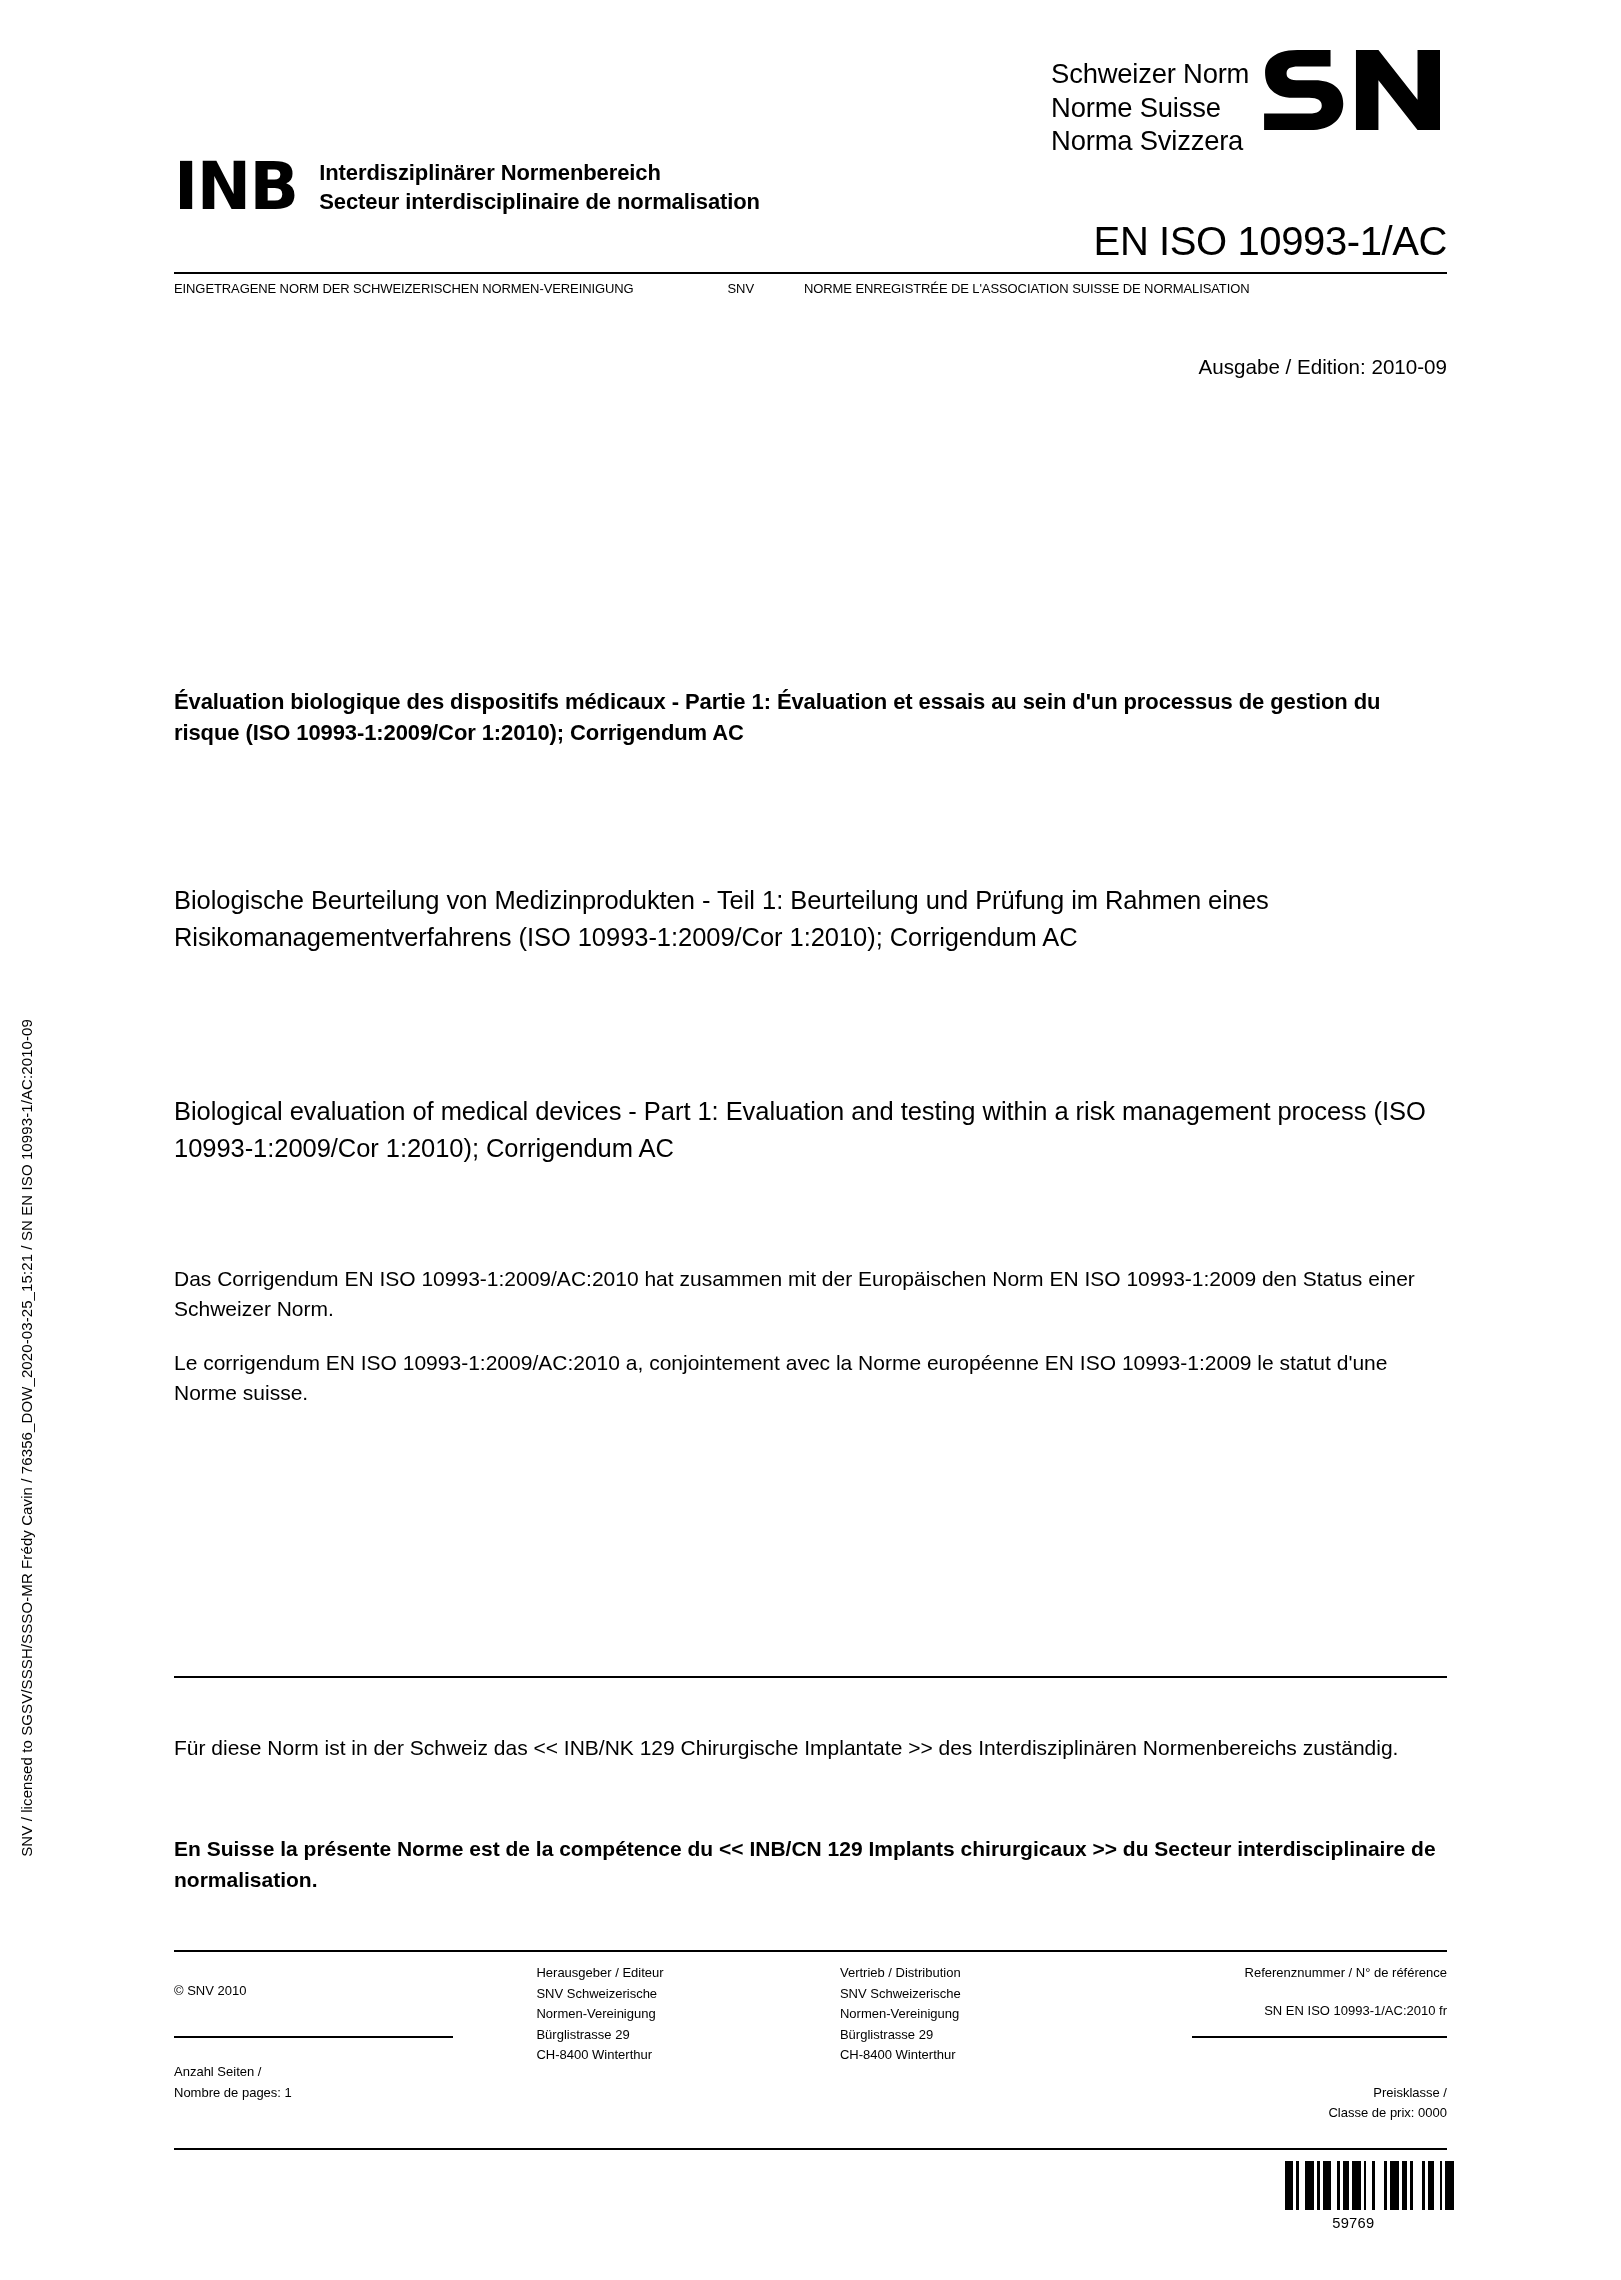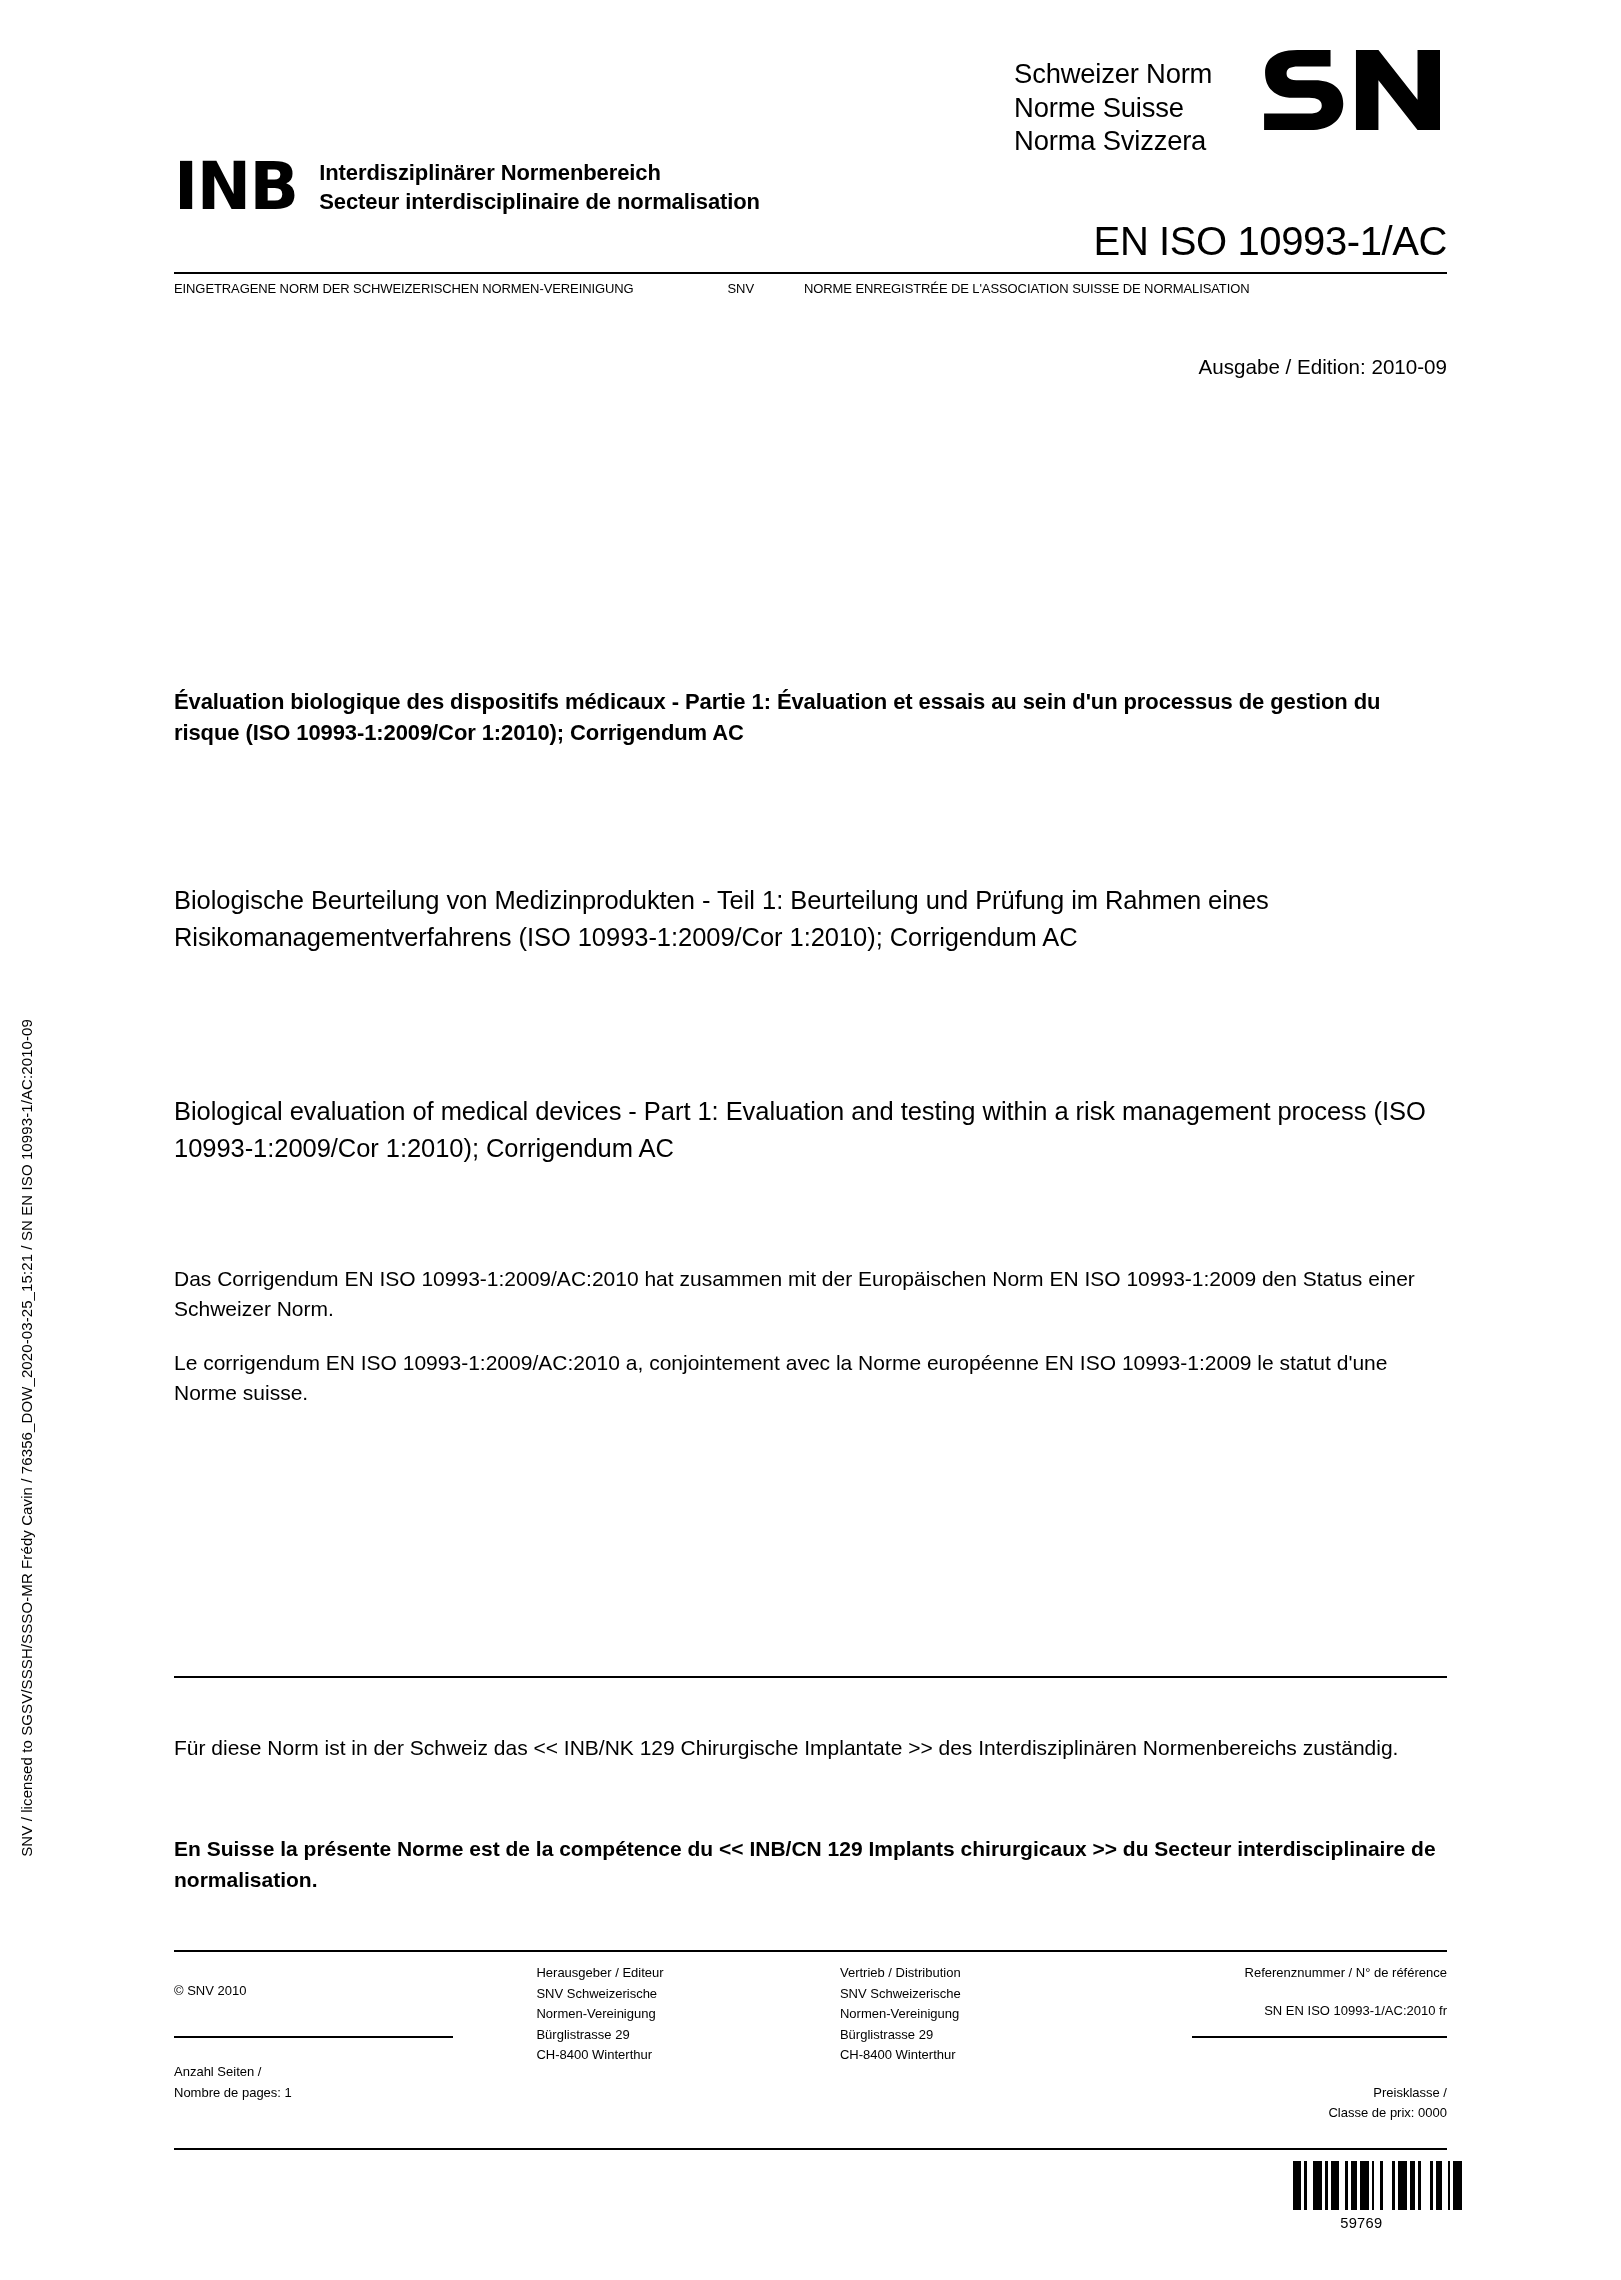--- a/index.html
+++ b/index.html
@@ -47,21 +47,20 @@
     right: 174px;
     top: 47px;
     height: 211px;
   }
   .sn-block {
     position: absolute;
     right: 0;
     top: 0;
     display: flex;
     align-items: flex-start;
-    gap: 37px;
   }
   .sn-words {
     font-size: 27.4px;
     line-height: 1.23;
     text-align: left;
     padding-top: 9.8px;
     padding-right: 11.8px;
     letter-spacing: -0.2px;
   }
   .sn-logo {
@@ -212,21 +211,21 @@
     width: 255px;
     top: 73px;
     border-top: 2px solid #000;
   }
   .f-refnum { margin-top: 17.6px; }
   .f-price { margin-top: 61px; }
 
   
   .barcode-wrap {
     position: absolute;
-    right: 156px;
+    right: 164px;
     top: 2161px;
     text-align: right;
   }
   .barcode {
     height: 49px;
     display: flex;
     align-items: stretch;
     justify-content: flex-end;
   }
   .barcode i {

